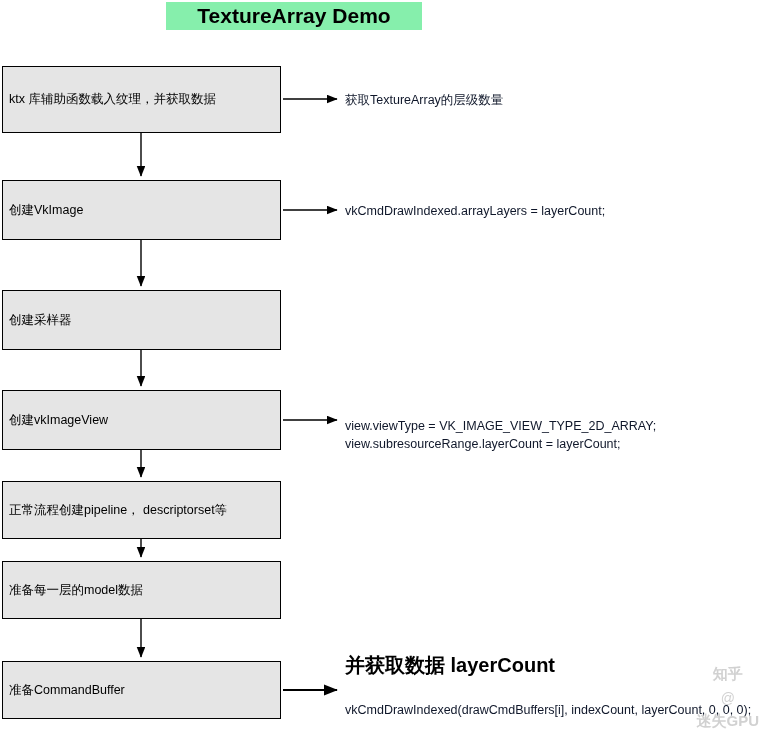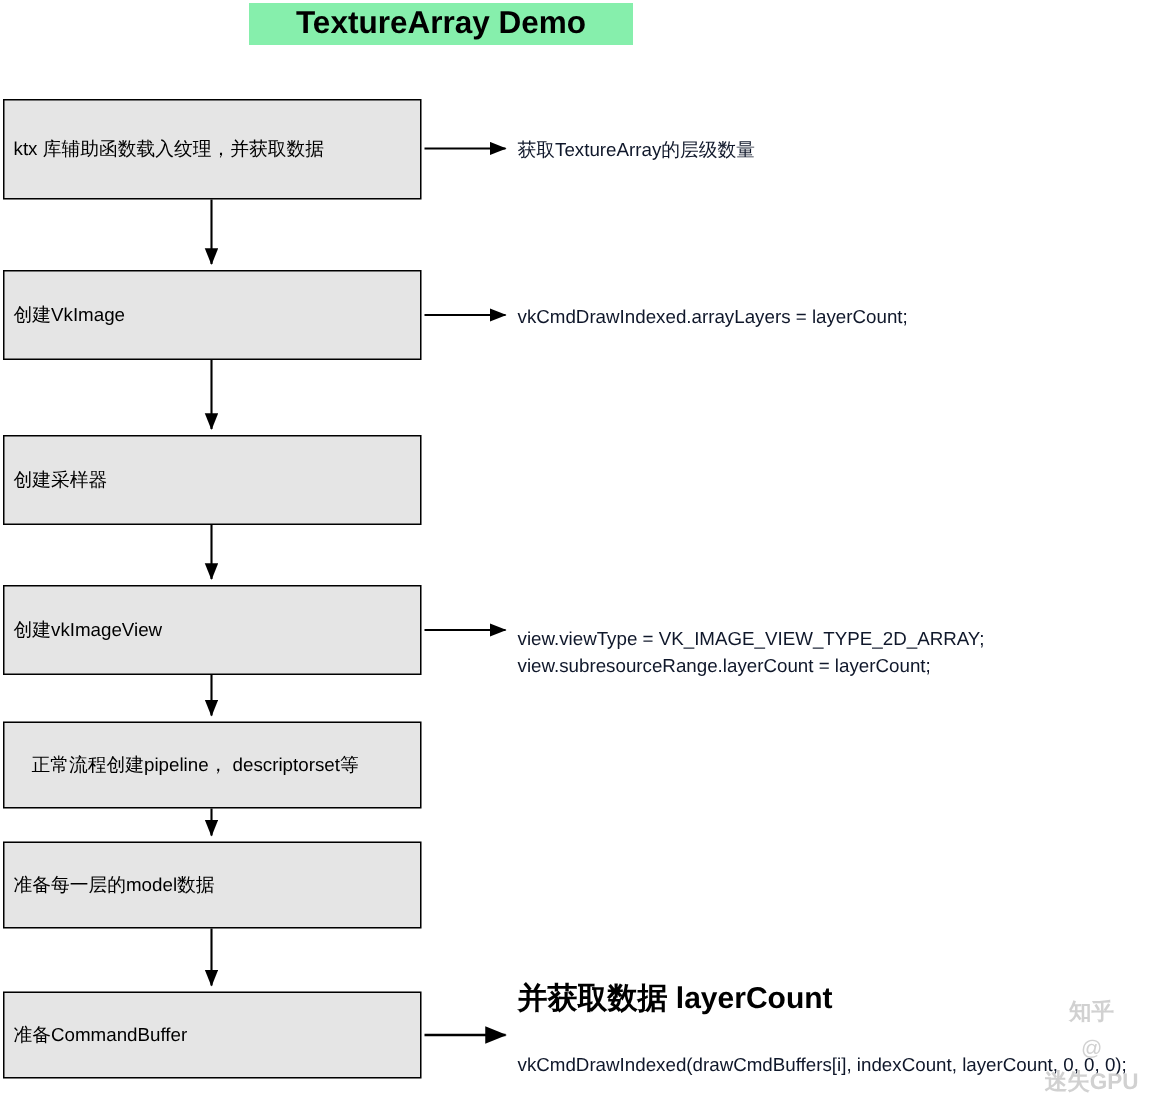--- a/index.html
+++ b/index.html
@@ -118,21 +118,21 @@
   </div>
 
   <div class="box" style="left:2px; top:290px; width:279px; height:60px;">
     <span class="box-label">创建采样器</span>
   </div>
 
   <div class="box" style="left:2px; top:390px; width:279px; height:60px;">
     <span class="box-label">创建vkImageView</span>
   </div>
 
-  <div class="box" style="left:2px; top:481px; width:279px; height:58px;padding-left:12px;">
+  <div class="box" style="left:2px; top:481px; width:279px; height:58px;">
     <span class="box-label">正常流程创建pipeline， descriptorset等</span>
   </div>
 
   <div class="box" style="left:2px; top:561px; width:279px; height:58px;">
     <span class="box-label">准备每一层的model数据</span>
   </div>
 
   <div class="box" style="left:2px; top:661px; width:279px; height:58px;">
     <span class="box-label">准备CommandBuffer</span>
   </div>

